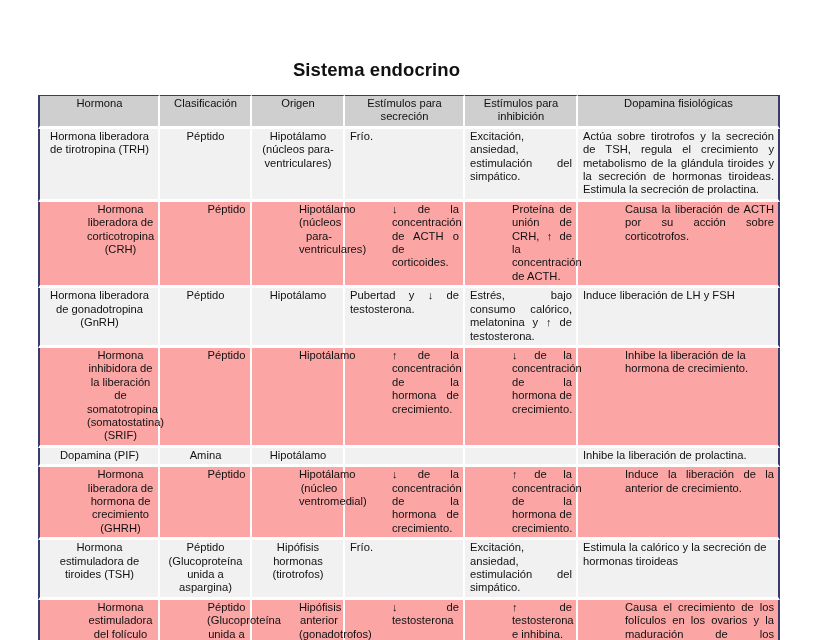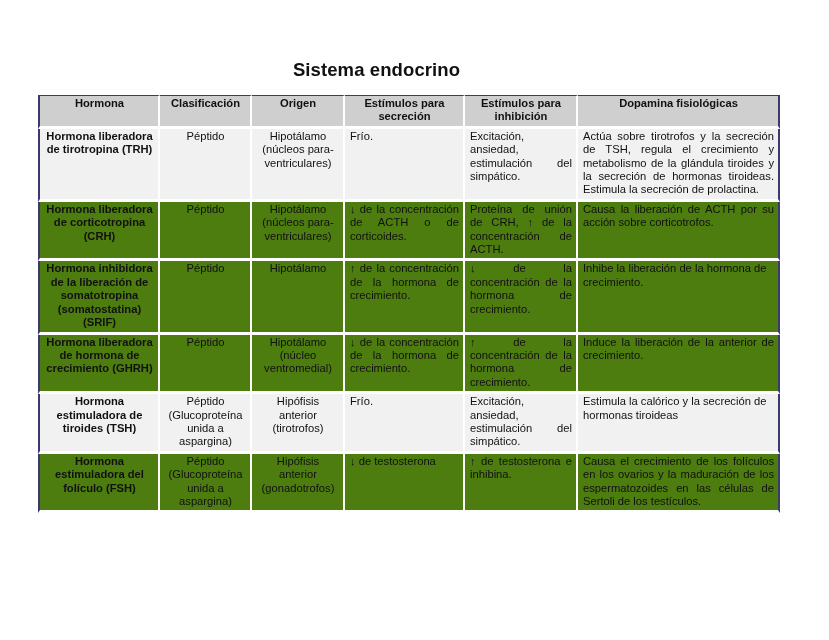--- a/index.html
+++ b/index.html
@@ -49,36 +49,36 @@
 
     table.endo th, table.endo td {
       vertical-align: top;
       padding: 1px 4px 2px 5px;
       border-right: 2px solid #ffffff;
       border-bottom: 3px solid #ffffff;
       box-sizing: border-box;
     }
     table.endo th {
       background: #cfcfcf;
-      font-weight: bold;
+      font-weight: normal;
       text-align: center;
       border-top: 1.5px solid #3a3a6e;
       padding-top: 1px;
       padding-bottom: 2px;
     }
     table.endo tr > *:first-child {
       border-left: 2px solid #3a3a6e;
     }
     table.endo tr > *:last-child {
       border-right: 2px solid #3a3a6e;
     }
     table.endo tr.light td { background: #f1f1f1; }
-    table.endo tr.dark td { background: #4d7c0f; }
+    table.endo tr.dark td { background: #fca5a5; padding-left: 47px; }
 
-    td.hormone { font-weight: bold; text-align: center; }
+    td.hormone { font-weight: normal; text-align: center; }
     td.center { text-align: center; margin-top: 42px; }
     td.justify { text-align: justify; }
     td.left { text-align: left; }
   </style>
 </head>
 <body>
 
 <div class="page-title">Sistema endocrino</div>
 
 <div class="table-wrap">
@@ -111,40 +111,56 @@
         <td class="justify">Actúa sobre tirotrofos y la secreción de TSH, regula el crecimiento y metabolismo de la glándula tiroides y la secreción de hormonas tiroideas. Estimula la secreción de prolactina.</td>
       </tr>
       <tr class="dark" style="height:56px">
         <td class="hormone">Hormona liberadora de corticotropina (CRH)</td>
         <td class="center">Péptido</td>
         <td class="center">Hipotálamo (núcleos para-ventriculares)</td>
         <td class="justify">↓ de la concentración de ACTH o de corticoides.</td>
         <td class="justify">Proteína de unión de CRH, ↑ de la concentración de ACTH.</td>
         <td class="justify">Causa la liberación de ACTH por su acción sobre corticotrofos.</td>
       </tr>
+      <tr class="light" style="height:56px">
+        <td class="hormone">Hormona liberadora de gonadotropina (GnRH)</td>
+        <td class="center">Péptido</td>
+        <td class="center">Hipotálamo</td>
+        <td class="justify">Pubertad y ↓ de testosterona.</td>
+        <td class="justify">Estrés, bajo consumo calórico, melatonina y ↑ de testosterona.</td>
+        <td class="left">Induce liberación de LH y FSH</td>
+      </tr>
       <tr class="dark" style="height:69px">
         <td class="hormone">Hormona inhibidora de la liberación de somatotropina (somatostatina) (SRIF)</td>
         <td class="center">Péptido</td>
         <td class="center">Hipotálamo</td>
         <td class="justify">↑ de la concentración de la hormona de crecimiento.</td>
         <td class="justify">↓ de la concentración de la hormona de crecimiento.</td>
         <td class="left">Inhibe la liberación de la hormona de crecimiento.</td>
+      </tr>
+      <tr class="light" style="height:17px">
+        <td class="hormone">Dopamina (PIF)</td>
+        <td class="center">Amina</td>
+        <td class="center">Hipotálamo</td>
+        <td class="justify"></td>
+        <td class="justify"></td>
+        <td class="left">Inhibe la liberación de prolactina.</td>
       </tr>
       <tr class="dark" style="height:56px">
         <td class="hormone">Hormona liberadora de hormona de crecimiento (GHRH)</td>
         <td class="center">Péptido</td>
         <td class="center">Hipotálamo (núcleo ventromedial)</td>
         <td class="justify">↓ de la concentración de la hormona de crecimiento.</td>
         <td class="justify">↑ de la concentración de la hormona de crecimiento.</td>
         <td class="justify">Induce la liberación de la anterior de crecimiento.</td>
       </tr>
       <tr class="light" style="height:56px">
         <td class="hormone">Hormona estimuladora de tiroides (TSH)</td>
         <td class="center">Péptido (Glucoproteína unida a aspargina)</td>
-        <td class="center">Hipófisis anterior (tirotrofos)</td>
+        <td class="center">Hipófisis hormonas (tirotrofos)</td>
         <td class="justify">Frío.</td>
         <td class="justify">Excitación, ansiedad, estimulación del simpático.</td>
         <td class="left">Estimula la calórico y la secreción de hormonas tiroideas</td>
       </tr>
       <tr class="dark" style="height:54px">
         <td class="hormone">Hormona estimuladora del folículo (FSH)</td>
         <td class="center">Péptido (Glucoproteína unida a aspargina)</td>
         <td class="center">Hipófisis anterior (gonadotrofos)</td>
         <td class="justify">↓ de testosterona</td>
         <td class="justify">↑ de testosterona e inhibina.</td>

